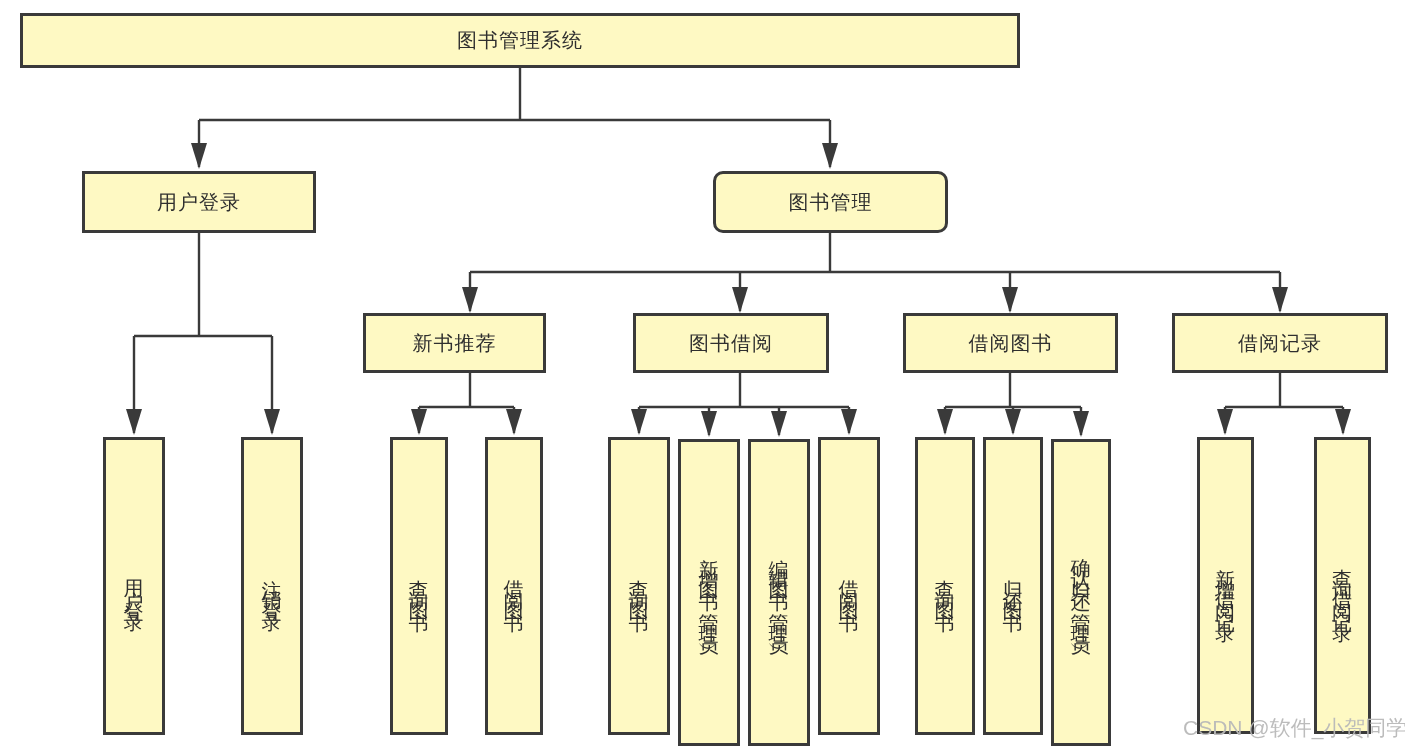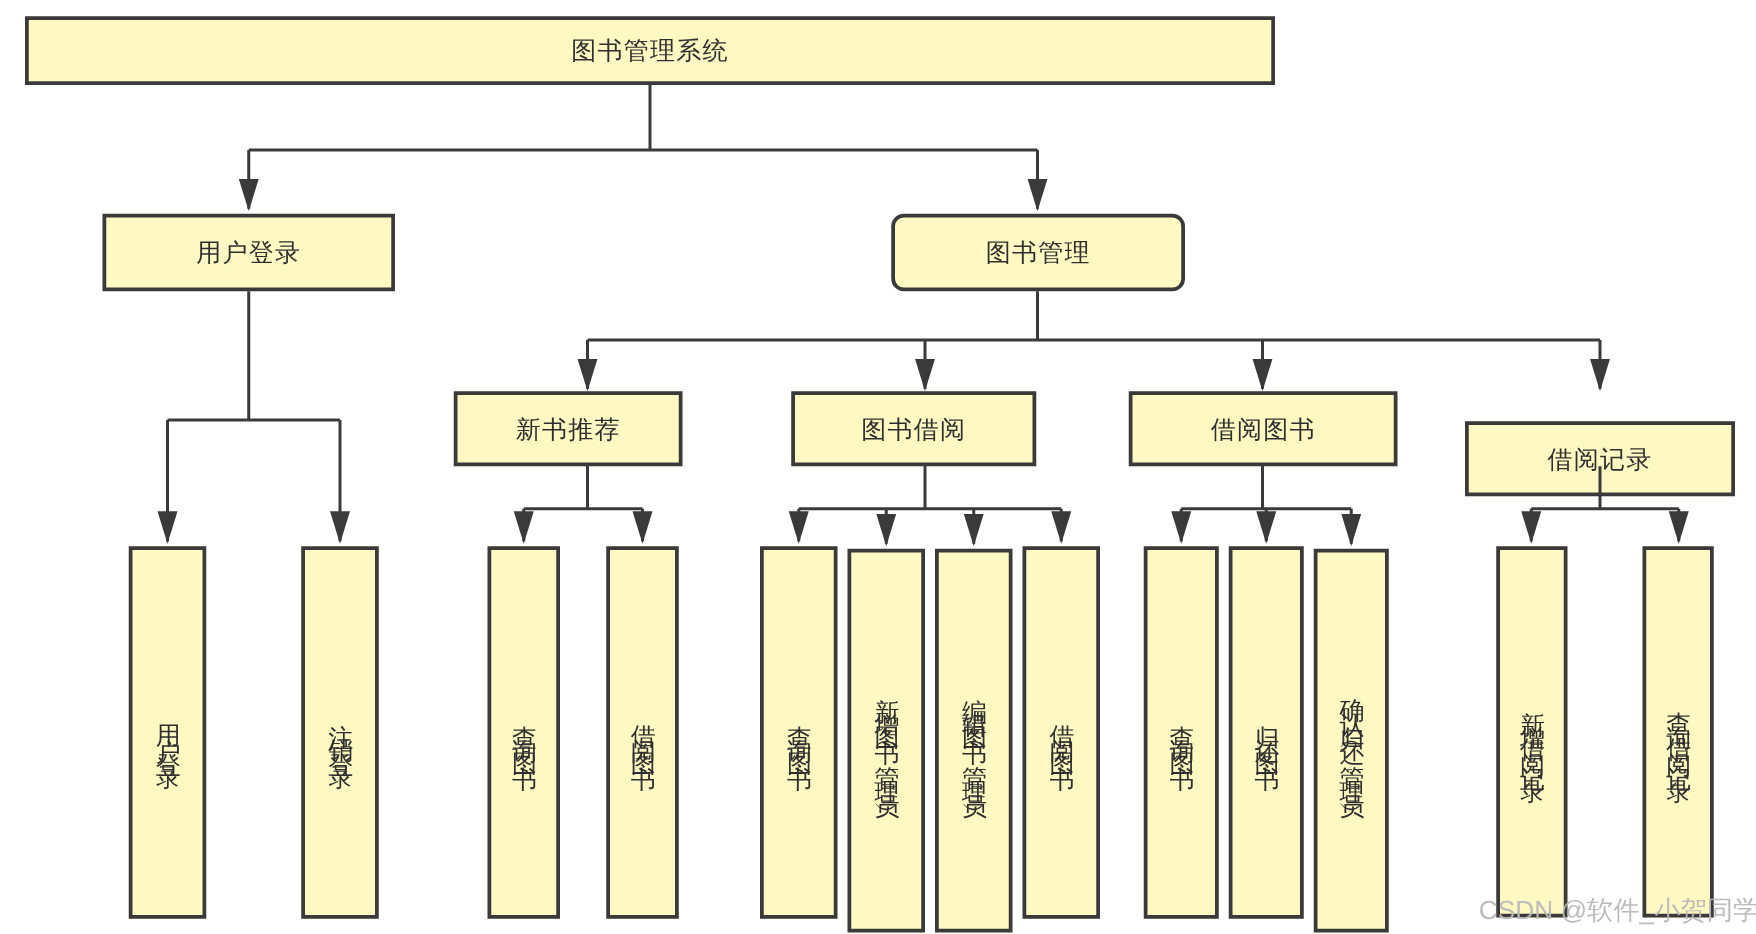--- a/index.html
+++ b/index.html
@@ -106,21 +106,21 @@
   </svg>
 
   <div class="box" style="left:20px; top:13px; width:1000px; height:55px;">图书管理系统</div>
 
   <div class="box" style="left:82px; top:171px; width:234px; height:62px;">用户登录</div>
   <div class="box" style="left:713px; top:171px; width:235px; height:62px;border-radius:10px;">图书管理</div>
 
   <div class="box" style="left:363px; top:313px; width:183px; height:60px;">新书推荐</div>
   <div class="box" style="left:633px; top:313px; width:196px; height:60px;">图书借阅</div>
   <div class="box" style="left:903px; top:313px; width:215px; height:60px;">借阅图书</div>
-  <div class="box" style="left:1172px; top:313px; width:216px; height:60px;margin-top:24px;">借阅记录</div>
+  <div class="box" style="left:1172px; top:313px; width:216px; height:60px;">借阅记录</div>
 
   <div class="box leaf" style="left:103px; top:437px; width:62px; height:298px;">用户登录</div>
   <div class="box leaf" style="left:241px; top:437px; width:62px; height:298px;">注销登录</div>
 
   <div class="box leaf" style="left:390px; top:437px; width:58px; height:298px;">查询图书</div>
   <div class="box leaf" style="left:485px; top:437px; width:58px; height:298px;">借阅图书</div>
 
   <div class="box leaf" style="left:608px; top:437px; width:62px; height:298px;">查询图书</div>
   <div class="box leaf" style="left:678px; top:439px; width:62px; height:307px;">新增图书（管理员）</div>
   <div class="box leaf" style="left:748px; top:439px; width:62px; height:307px;">编辑图书（管理员）</div>

